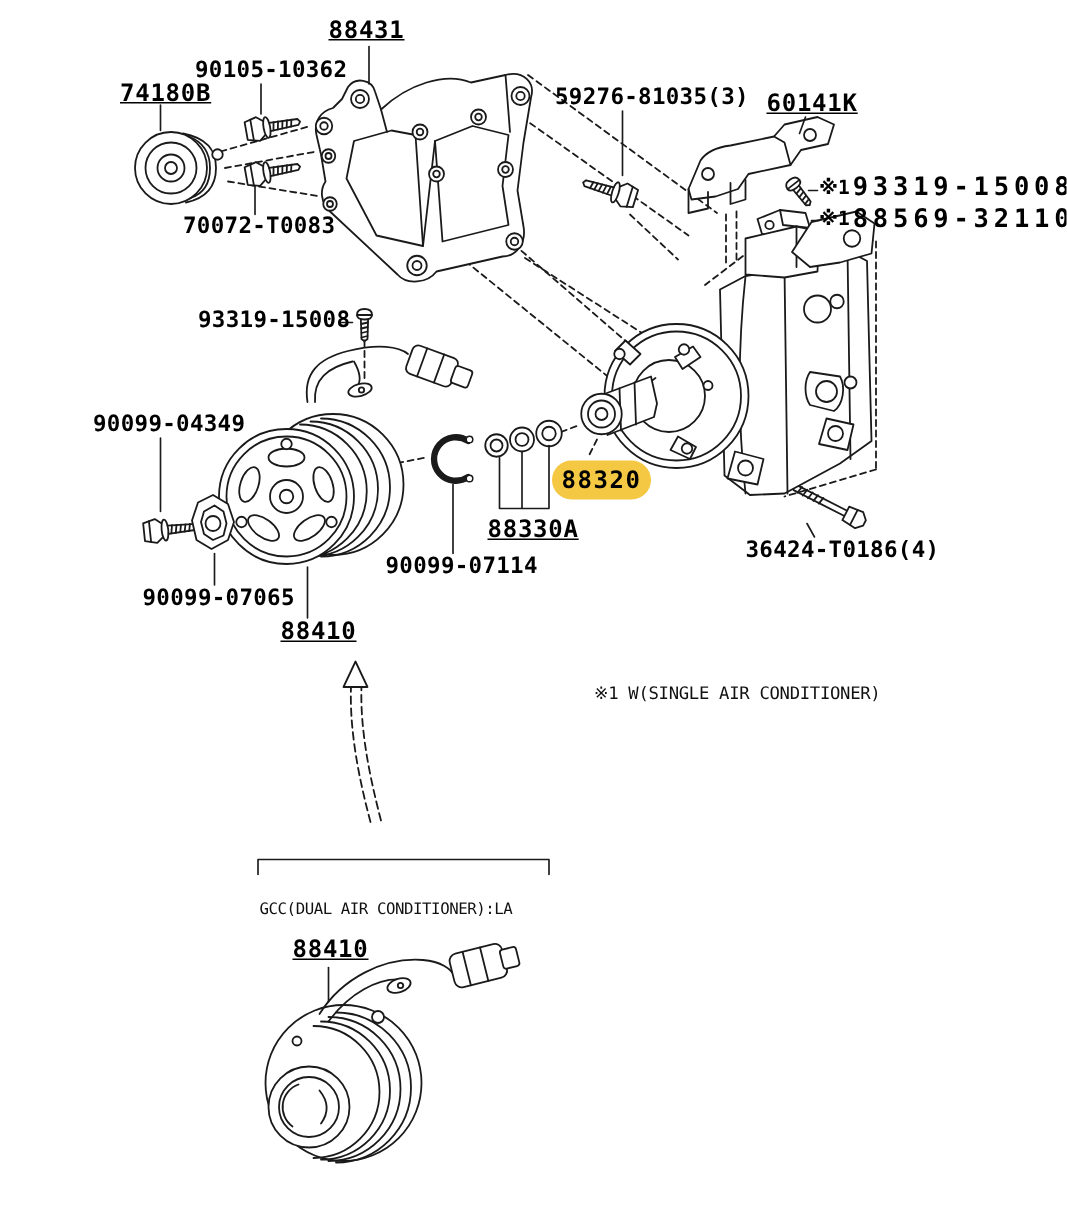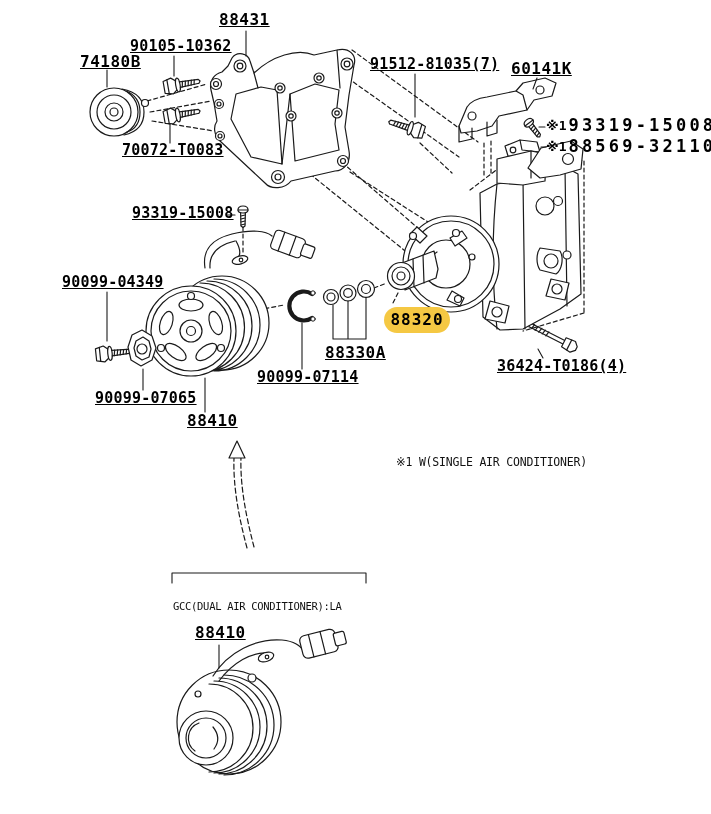--- a/index.html
+++ b/index.html
@@ -2,28 +2,28 @@
 <html><head>
 <meta charset="utf-8">
 <style>
   html,body{margin:0;padding:0;}
   body{
     width:711px;height:814px;position:relative;overflow:hidden;
     background:#ffffff;font-family:"DejaVu Sans Mono","DejaVu Sans",monospace;
   }
   #art{position:absolute;left:0;top:0;}
   .lbl{position:absolute;color:#000;white-space:nowrap;line-height:1.05;}
-  .pn{font:bold 15px/1.05 "DejaVu Sans Mono",monospace;letter-spacing:.2px;text-decoration:underline;}
+  .pn{font:bold 15px/1.05 "DejaVu Sans Mono",monospace;letter-spacing:.2px;}
   .pn-lg{font:bold 16px/1.05 "DejaVu Sans Mono",monospace;letter-spacing:.5px;text-decoration:underline;}
   .ref-row{display:flex;align-items:center;height:16px;}
   .ref-pre{font:bold 13px "DejaVu Sans Mono","DejaVu Sans",monospace;margin-right:2px;}
   .ref-num{font:bold 17px "DejaVu Sans Mono",monospace;letter-spacing:3.2px;}
   .pill{
     width:66px;height:26px;border-radius:13px;text-align:center;
-    font:bold 16px/26px "DejaVu Sans Mono",monospace;letter-spacing:1px;color:#000;margin-left:16px;
+    font:bold 16px/26px "DejaVu Sans Mono",monospace;letter-spacing:1px;color:#000;
   }
   .note{font:11.5px/1.1 "DejaVu Sans Mono","DejaVu Sans",monospace;letter-spacing:-.2px;color:#111;}
   .note-sm{font:10.5px/1.1 "DejaVu Sans Mono",monospace;letter-spacing:-.3px;color:#111;margin-top:45px;}
 </style>
 </head>
 <body>
 
 <svg id="art" width="711" height="814" viewBox="0 0 711 814">
  <g stroke="#1a1a1a" stroke-width="1.2" fill="none" stroke-linecap="round" stroke-linejoin="round">
 
@@ -266,21 +266,21 @@
   </g>
 
   <path d="M172,583 V573 H366 V583" stroke-width="1.1"></path>
  </g>
 </svg>
 
 <div class="lbl pn-lg" style="left:219px;top:12px">88431</div>
 <div class="lbl pn" style="left:130px;top:39px">90105-10362</div>
 <div class="lbl pn-lg" style="left:80px;top:54px">74180B</div>
 <div class="lbl pn" style="left:122px;top:143px">70072-T0083</div>
-<div class="lbl pn" style="left:370px;top:57px">91512-81035(7)</div>
+<div class="lbl pn" style="left:370px;top:57px">59276-81035(3)</div>
 <div class="lbl pn-lg" style="left:511px;top:61px">60141K</div>
 
 <div class="lbl ref-row" style="left:546px;top:117px">
   <span class="ref-pre">※1</span>
     <span class="ref-num">93319-15008</span>
 </div>
 <div class="lbl ref-row" style="left:546px;top:138px">
   <span class="ref-pre">※1</span>
     <span class="ref-num">88569-32110</span>
 </div>

